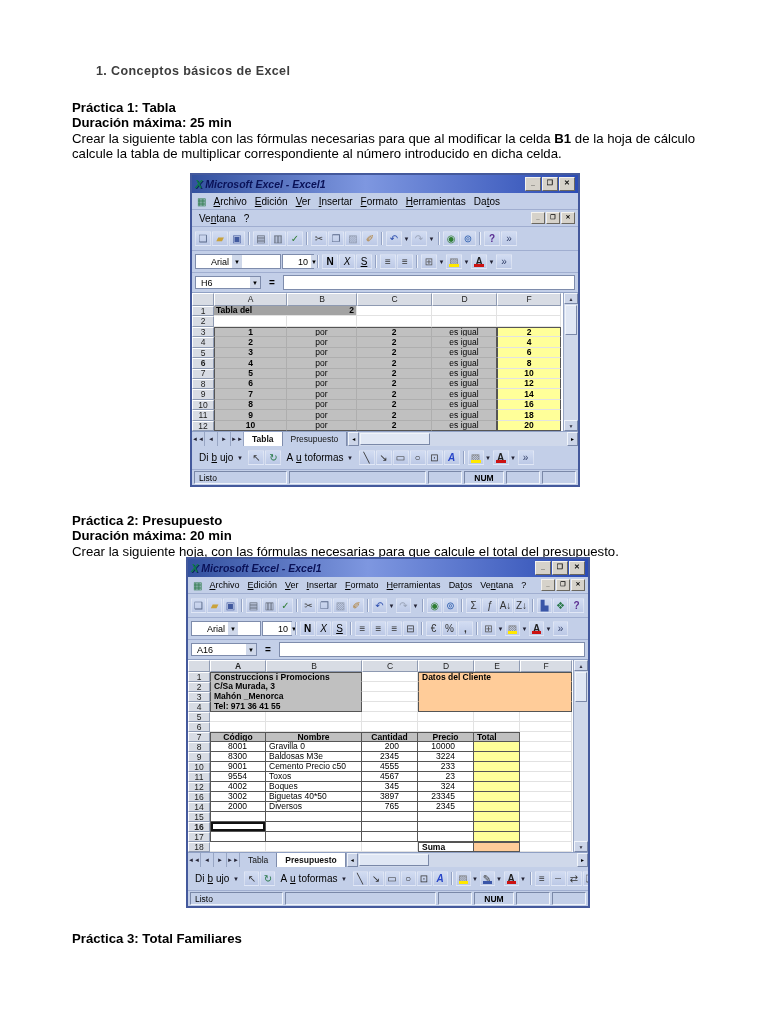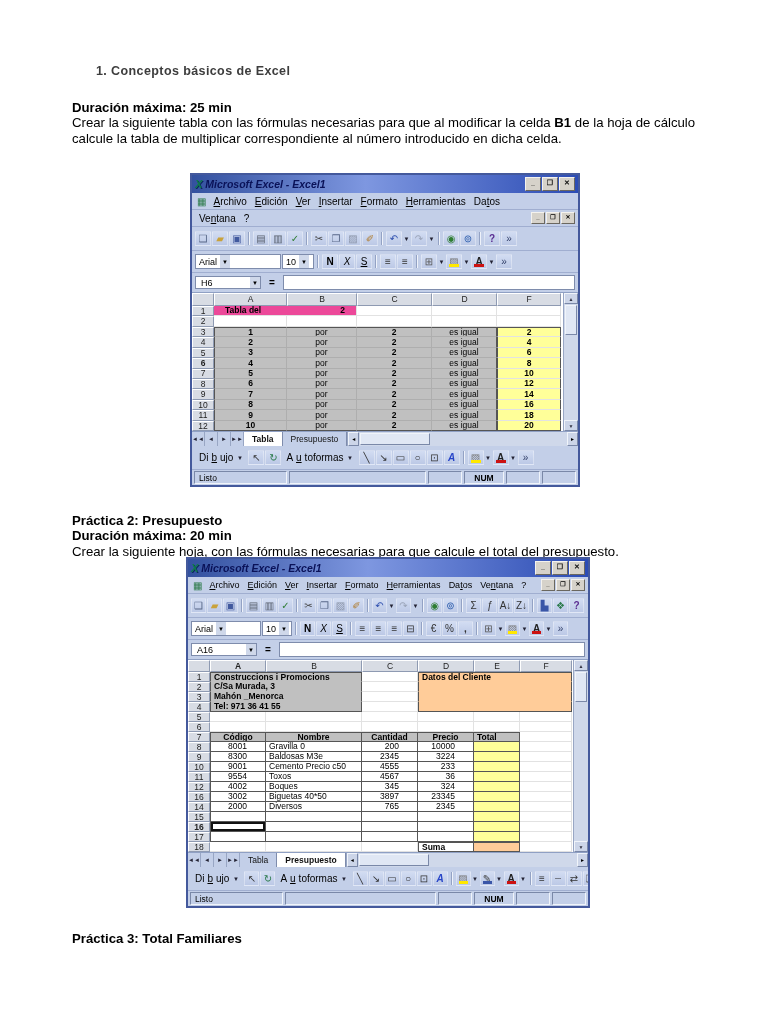--- a/index.html
+++ b/index.html
@@ -25,21 +25,21 @@
   .mright{margin-left:auto;display:flex;gap:1px}
   .dbtn{width:12px;height:10px;background:#d6d2ca;border:1px solid;border-color:#f4f2ee #6a675f #6a675f #f4f2ee;font-size:6px;line-height:8px;text-align:center;font-weight:bold}
   .tbrow{display:flex;align-items:center;background:#c3cfe8;border-bottom:1px solid #a0aed0;padding:0 3px;gap:1px;flex:none;overflow:hidden}
   .stdrow{height:23px}
   .fmtrow{height:21px}
   .tbi{width:16px;height:15px;display:flex;align-items:center;justify-content:center;font-size:10px;position:relative;flex:none;border:1px solid rgba(255,255,255,.35);background:linear-gradient(#d2dcf2,#bcc9e6);box-sizing:border-box;overflow:hidden}
   .w2 .tbi{width:15px}
   .cbar{position:absolute;left:2px;right:2px;bottom:1px;height:3px}
   .ddb{width:7px;height:15px;font-size:6px;display:flex;align-items:center;justify-content:center;color:#223;flex:none}
   .tbsep{width:1px;height:13px;background:#93a2c4;border-right:1px solid #eef2fa;margin:0 2px;flex:none}
-  .combo{height:15px;background:#fff;border:1px solid #7e8cac;display:flex;align-items:center;font-size:9px;padding-left:3px;box-sizing:border-box;flex:none}
+  .combo{height:15px;background:#fff;border:1px solid #7e8cac;display:flex;align-items:center;font-size:9px;padding-left:15px;box-sizing:border-box;flex:none}
   .combo .ca{margin-left:3px;width:10px;background:#cfd8ea;height:100%;display:flex;align-items:center;justify-content:center;font-size:6px}
   .fontc{width:86px}.sizec{width:32px}
   .dlabel{padding:0 4px;display:flex;align-items:center;gap:3px;font-size:10px;flex:none}
   .fbar{display:flex;align-items:center;height:17px;background:#c3cfe8;border-bottom:1px solid #8fa0c4;padding:1px 3px;gap:4px;font-size:9px;flex:none}
   .nbox{width:66px;height:13px;background:#fff;border:1px solid #7e8cac;display:flex;align-items:center;padding-left:5px;box-sizing:border-box}
   .nba{margin-left:auto;width:10px;height:100%;background:#cfd8ea;display:flex;align-items:center;justify-content:center;font-size:6px}
   .eqb{width:14px;text-align:center;font-weight:bold;font-size:10px}
   .ffield{flex:1;height:13px;background:#fff;border:1px solid #7e8cac}
 
   
@@ -49,21 +49,21 @@
   #grid2-cells{grid-template-columns:22px 56px 96px 56px 56px 46px 52px;grid-template-rows:12px repeat(18,1fr);width:384px}
   .c{font-size:8.5px;display:flex;align-items:center;box-sizing:border-box;border-right:1px solid #e2e2e2;border-bottom:1px solid #e2e2e2;overflow:hidden;white-space:nowrap;line-height:1}
   .ch,.rh{background:#d8dce4;border:1px solid #fff;border-right-color:#8e9ab2;border-bottom-color:#8e9ab2;justify-content:center;color:#222;font-size:8.5px}
   .b{font-weight:bold}
   .ctr{justify-content:center}
   .rt{justify-content:flex-end;padding-right:18px}
   .lt{padding-left:3px}
   .gray{background:#c0c0c0;border-right-color:#aeaeae;border-bottom-color:#aeaeae}
   .yellow{background:#ffff99}
   .orange{background:#ffcc99}
-  .magenta{background:#ec4899;font-weight:bold;justify-content:space-between;padding:0 11px}
+  .magenta{background:#a3a3a3;font-weight:bold;justify-content:space-between;padding:0 2px}
   .sp2{grid-column:span 2}
   .sp3{grid-column:span 3}
   .eT{border-top:1px solid #555}.eB{border-bottom:1px solid #555}.eL{border-left:1px solid #555}.eR{border-right:1px solid #555}
   .nb{border-bottom-color:transparent}
   .tb{border-right:1px solid #555;border-bottom:1px solid #555}
   .lB{border-left:1px solid #555}
   .acell{box-shadow:inset 0 0 0 2px #111}
   .vscroll{width:14px;background:#cfd8ea;display:flex;flex-direction:column;border-left:1px solid #98a6c4;flex:none;margin-left:auto}
   .sbtn{height:11px;background:#ccd5e8;border:1px solid;border-color:#f0f4fa #7a88a8 #7a88a8 #f0f4fa;font-size:5px;display:flex;align-items:center;justify-content:center;color:#334;box-sizing:border-box}
   .sthumb{height:30px;background:#e0e7f4;border:1px solid;border-color:#f0f4fa #7a88a8 #7a88a8 #f0f4fa;margin:1px;box-sizing:border-box}
@@ -83,20 +83,21 @@
   .statusbar{height:13px;background:#c3cfe8;display:flex;gap:2px;padding:1px 2px;font-size:8.5px;flex:none;align-items:stretch}
   .swell{border:1px solid;border-color:#7a88a8 #f0f4fa #f0f4fa #7a88a8;padding:0 4px;display:flex;align-items:center;box-sizing:border-box}
   .sw1{width:93px}.swbig{flex:1}.swsm{width:34px}.swnum{width:40px;justify-content:center;font-weight:bold}
 </style>
 </head>
 <body>
 
 <div class="doc-heading">1. Conceptos básicos de Excel</div>
 
 <div class="pblock" style="top:100px">
+  <div class="pt">Práctica 1: Tabla</div>
   <div class="pt">Duración máxima: 25 min</div>
   <div><span>Crear la siguiente tabla con las fórmulas necesarias para que al modificar la celda </span><span class="bt">B1</span><span> de la hoja de cálculo calcule la tabla de multiplicar correspondiente al número introducido en dicha celda.</span></div>
 </div>
 
 <div class="pblock" style="top:513px">
   <div class="pt">Práctica 2: Presupuesto</div>
   <div class="pt">Duración máxima: 20 min</div>
   <div>Crear la siguiente hoja, con las fórmulas necesarias para que calcule el total del presupuesto.</div>
 </div>
 
@@ -494,21 +495,21 @@
         <span class="c tb lB rt">9001</span>
         <span class="c tb lt">Cemento Precio c50</span>
         <span class="c tb rt">4555</span>
         <span class="c tb rt">233</span>
         <span class="c tb yellow"></span>
         <span class="c"></span>
         <span class="c rh">11</span>
         <span class="c tb lB rt">9554</span>
         <span class="c tb lt">Toxos</span>
         <span class="c tb rt">4567</span>
-        <span class="c tb rt">36</span>
+        <span class="c tb rt">23</span>
         <span class="c tb yellow"></span>
         <span class="c"></span>
         <span class="c rh">12</span>
         <span class="c tb lB rt">4002</span>
         <span class="c tb lt">Boques</span>
         <span class="c tb rt">345</span>
         <span class="c tb rt">324</span>
         <span class="c tb yellow"></span>
         <span class="c"></span>
         <span class="c rh">16</span>

